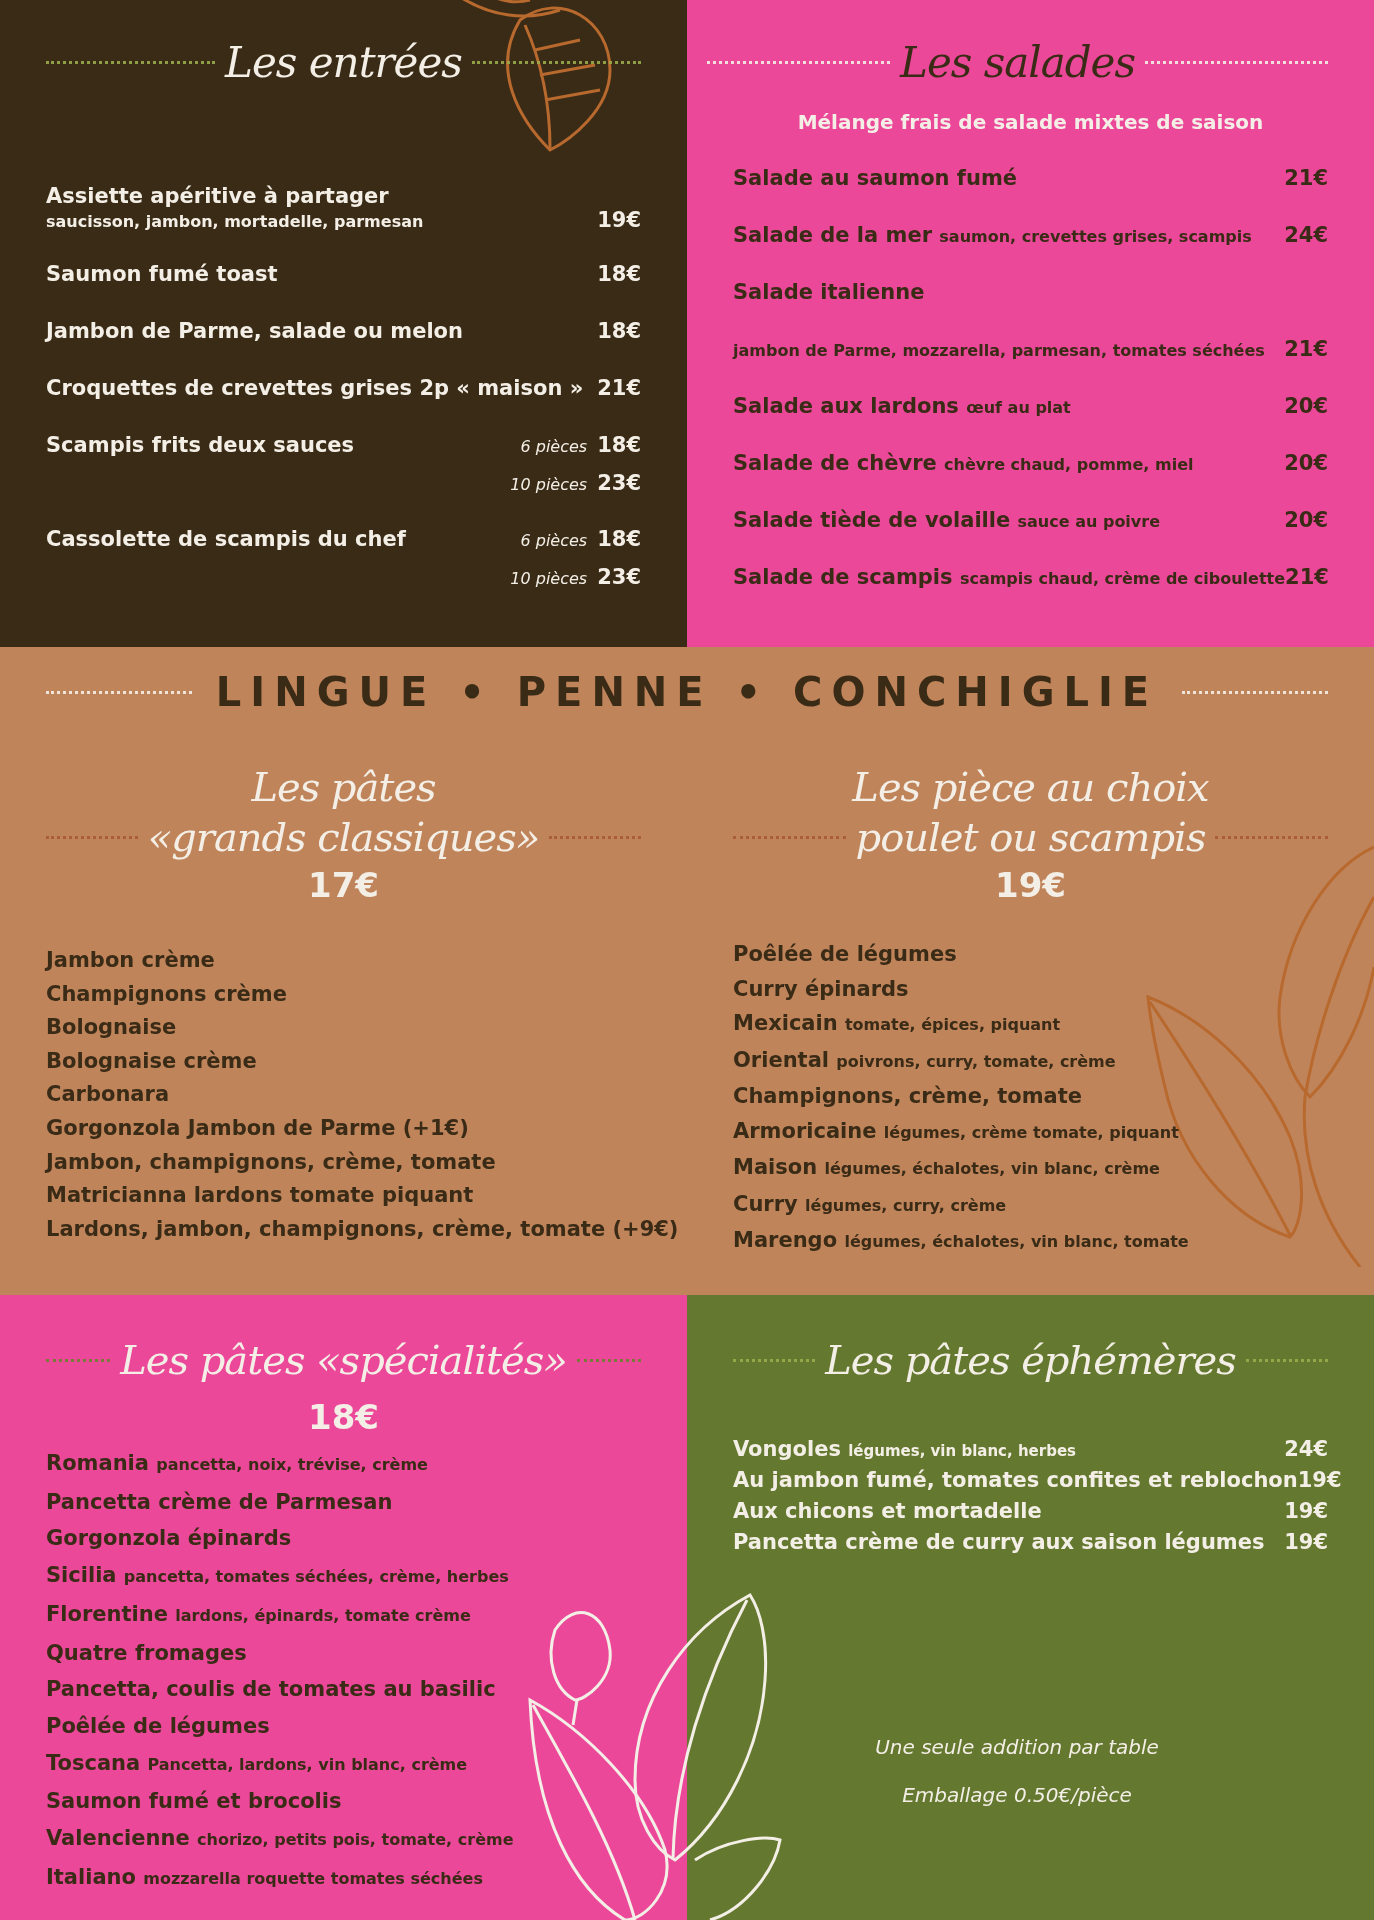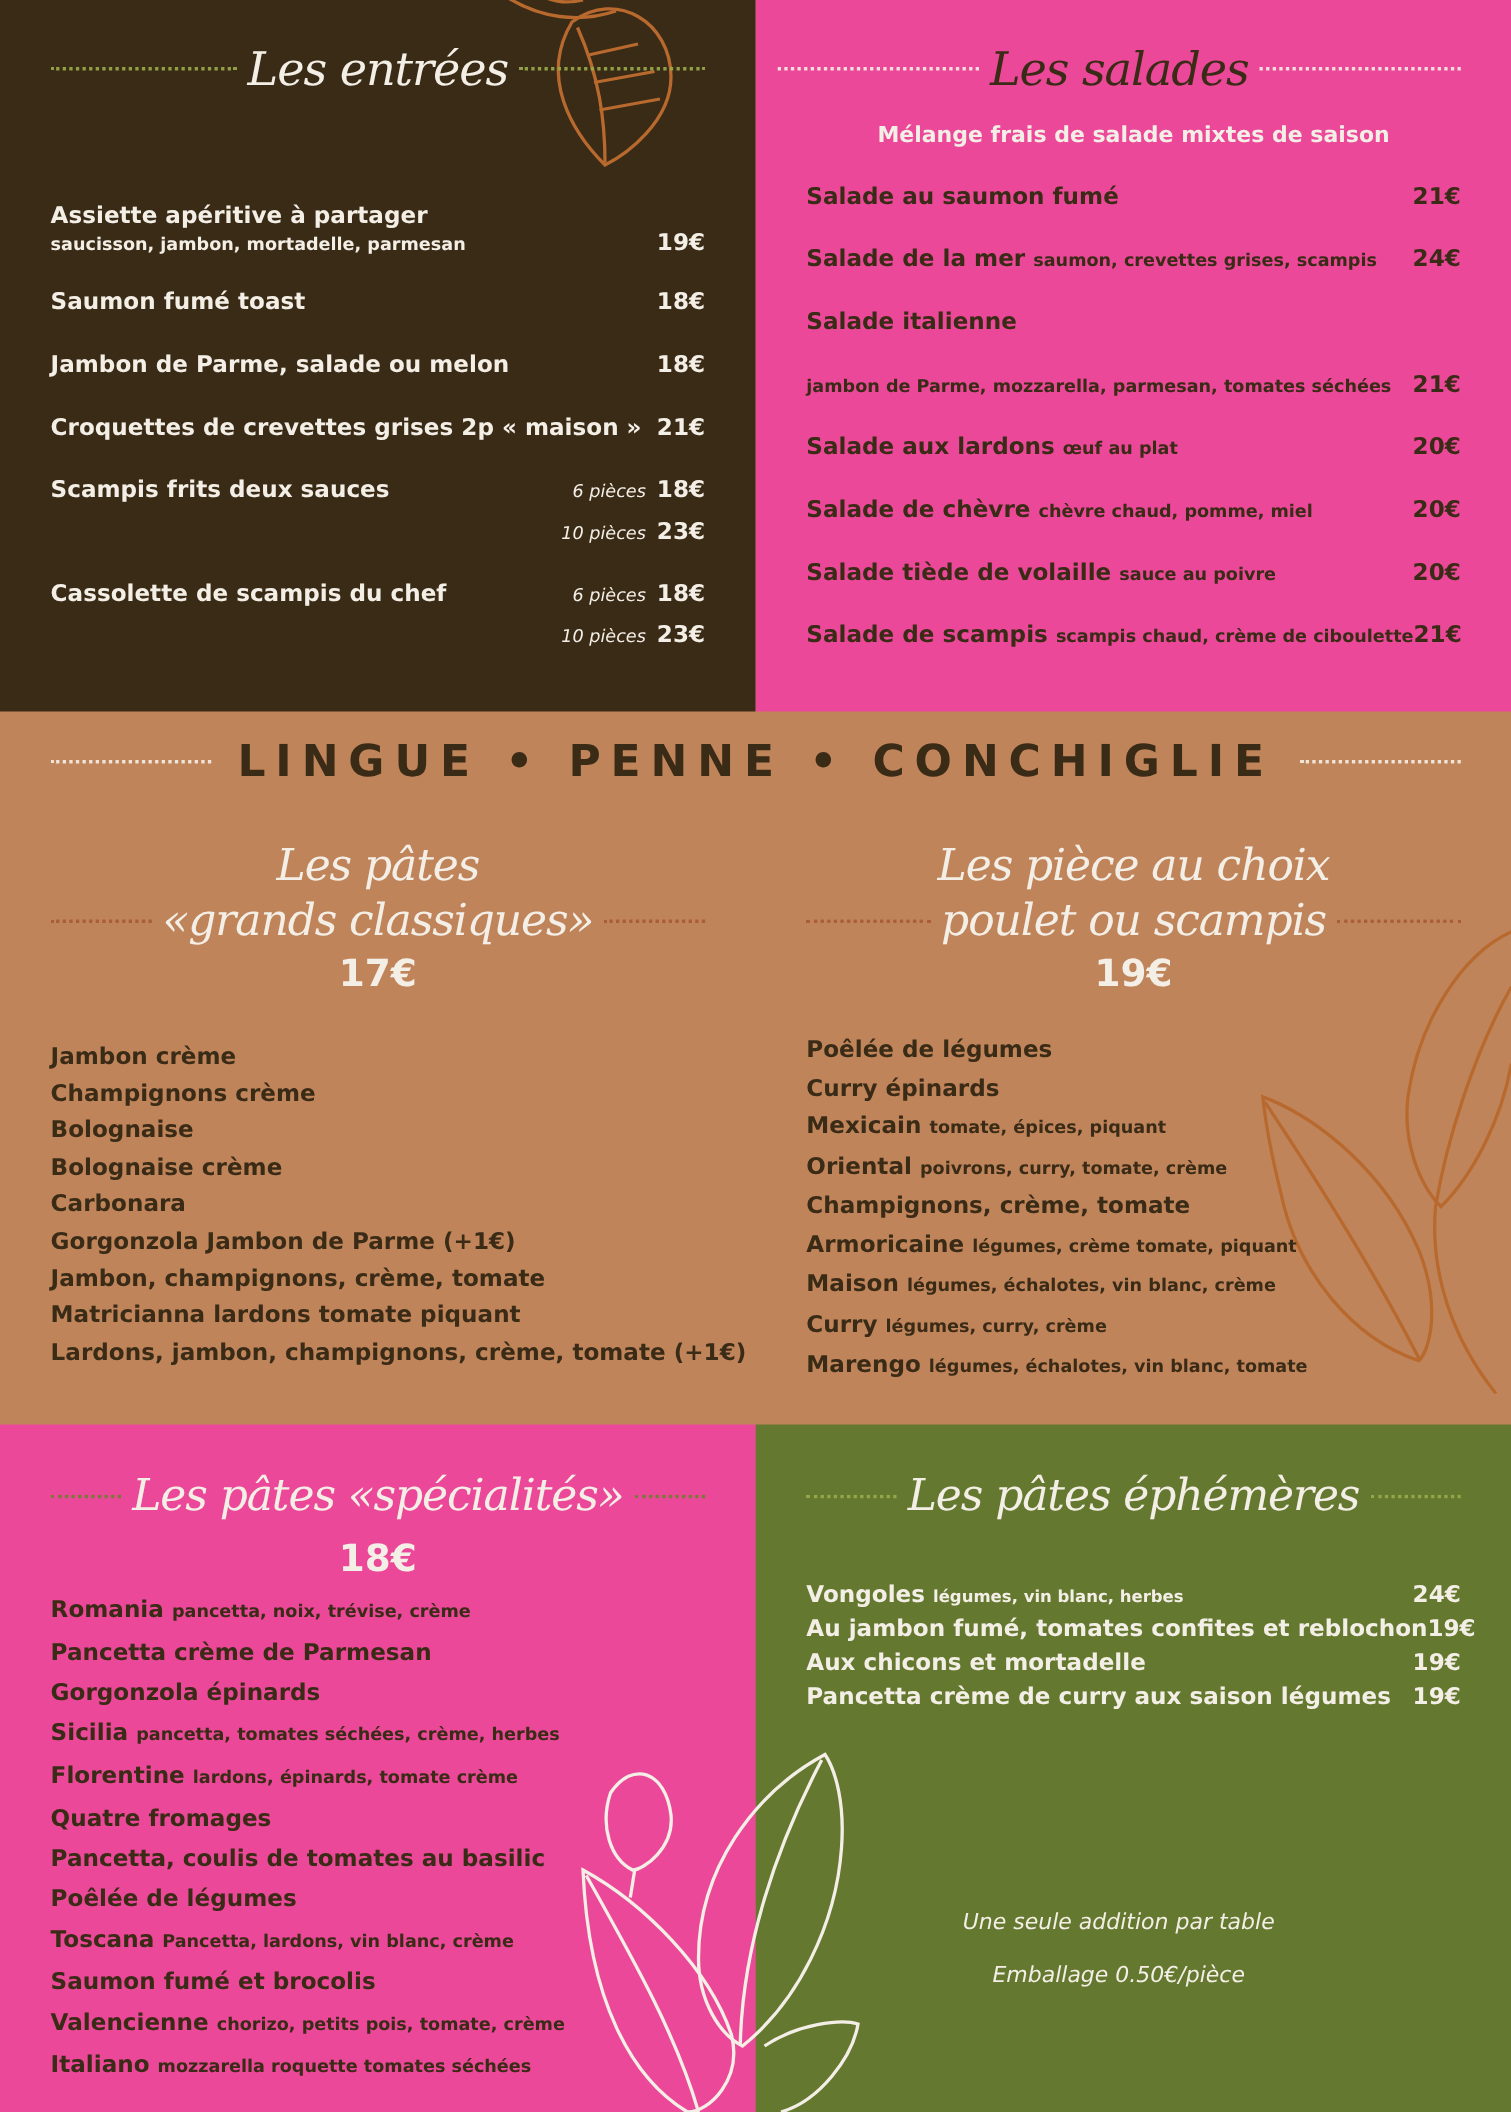--- a/index.html
+++ b/index.html
@@ -161,21 +161,21 @@
   </div>
   <div class="list" style="left:46px; top:297px; font-size:21px; line-height:33.6px;">
     <div class="li">Jambon crème</div>
     <div class="li">Champignons crème</div>
     <div class="li">Bolognaise</div>
     <div class="li">Bolognaise crème</div>
     <div class="li">Carbonara</div>
     <div class="li">Gorgonzola Jambon de Parme (+1€)</div>
     <div class="li">Jambon, champignons, crème, tomate</div>
     <div class="li">Matricianna lardons tomate piquant</div>
-    <div class="li">Lardons, jambon, champignons, crème, tomate (+1€)</div>
+    <div class="li">Lardons, jambon, champignons, crème, tomate (+9€)</div>
   </div>
 
   <div style="position:absolute; left:733px; width:595px; top:115px; text-align:center; color:#f4efe6;">
     <div class="script" style="font-size:40px; line-height:50px;">Les pièce au choix</div>
     <div class="title-row" style="position:relative; color:#a85a34;">
       <span class="dots"></span>
       <span class="script" style="font-size:40px; line-height:50px; color:#f4efe6;">poulet ou scampis</span>
       <span class="dots"></span>
     </div>
     <div style="font-size:34px; font-weight:bold; line-height:46px;">19€</div>

